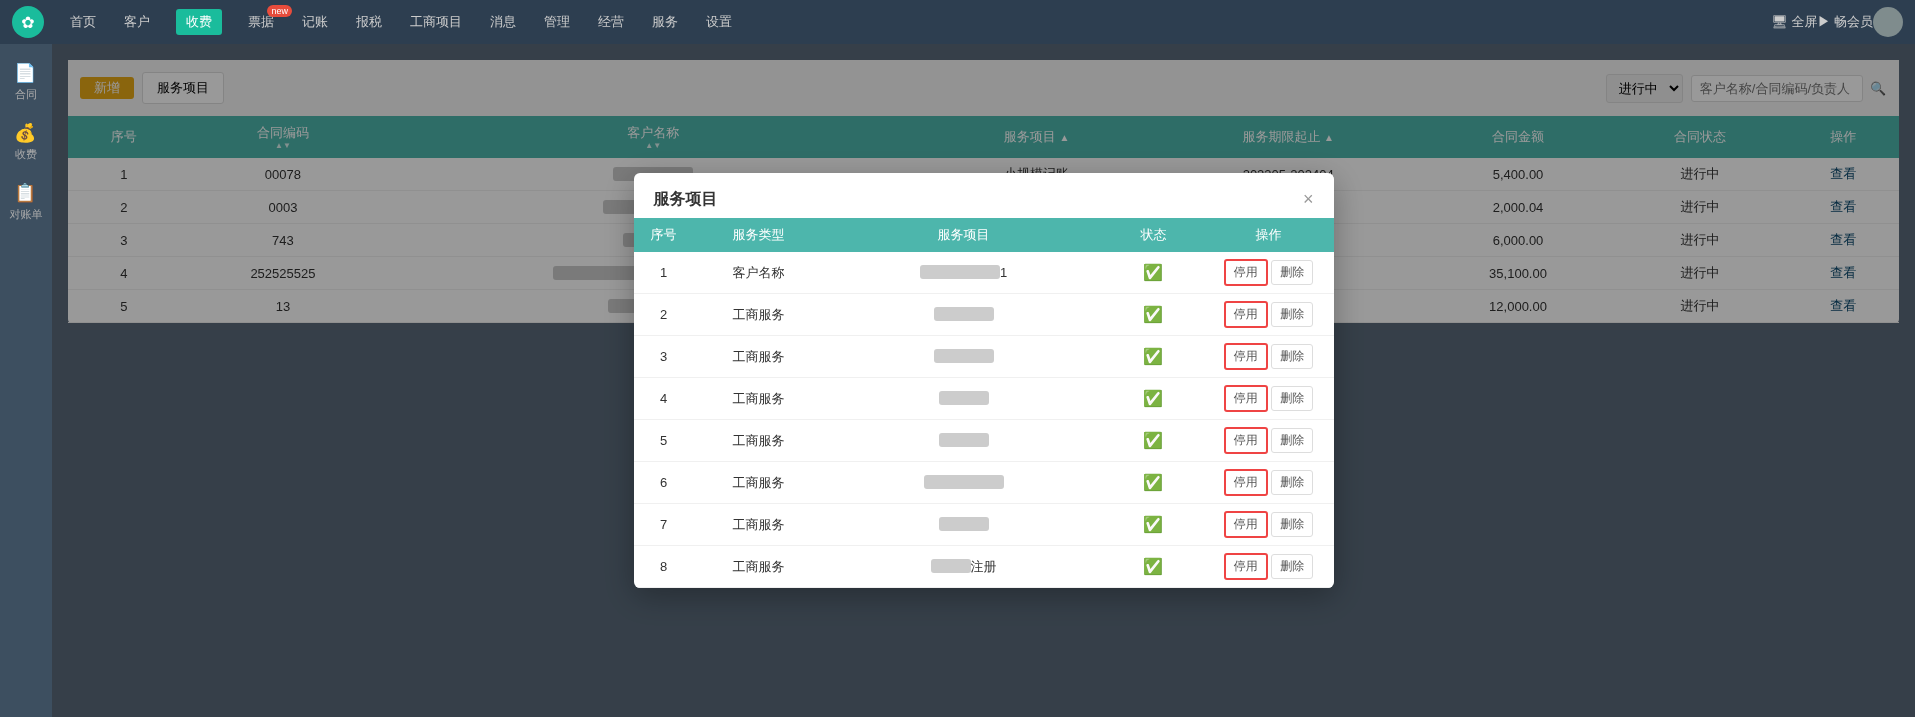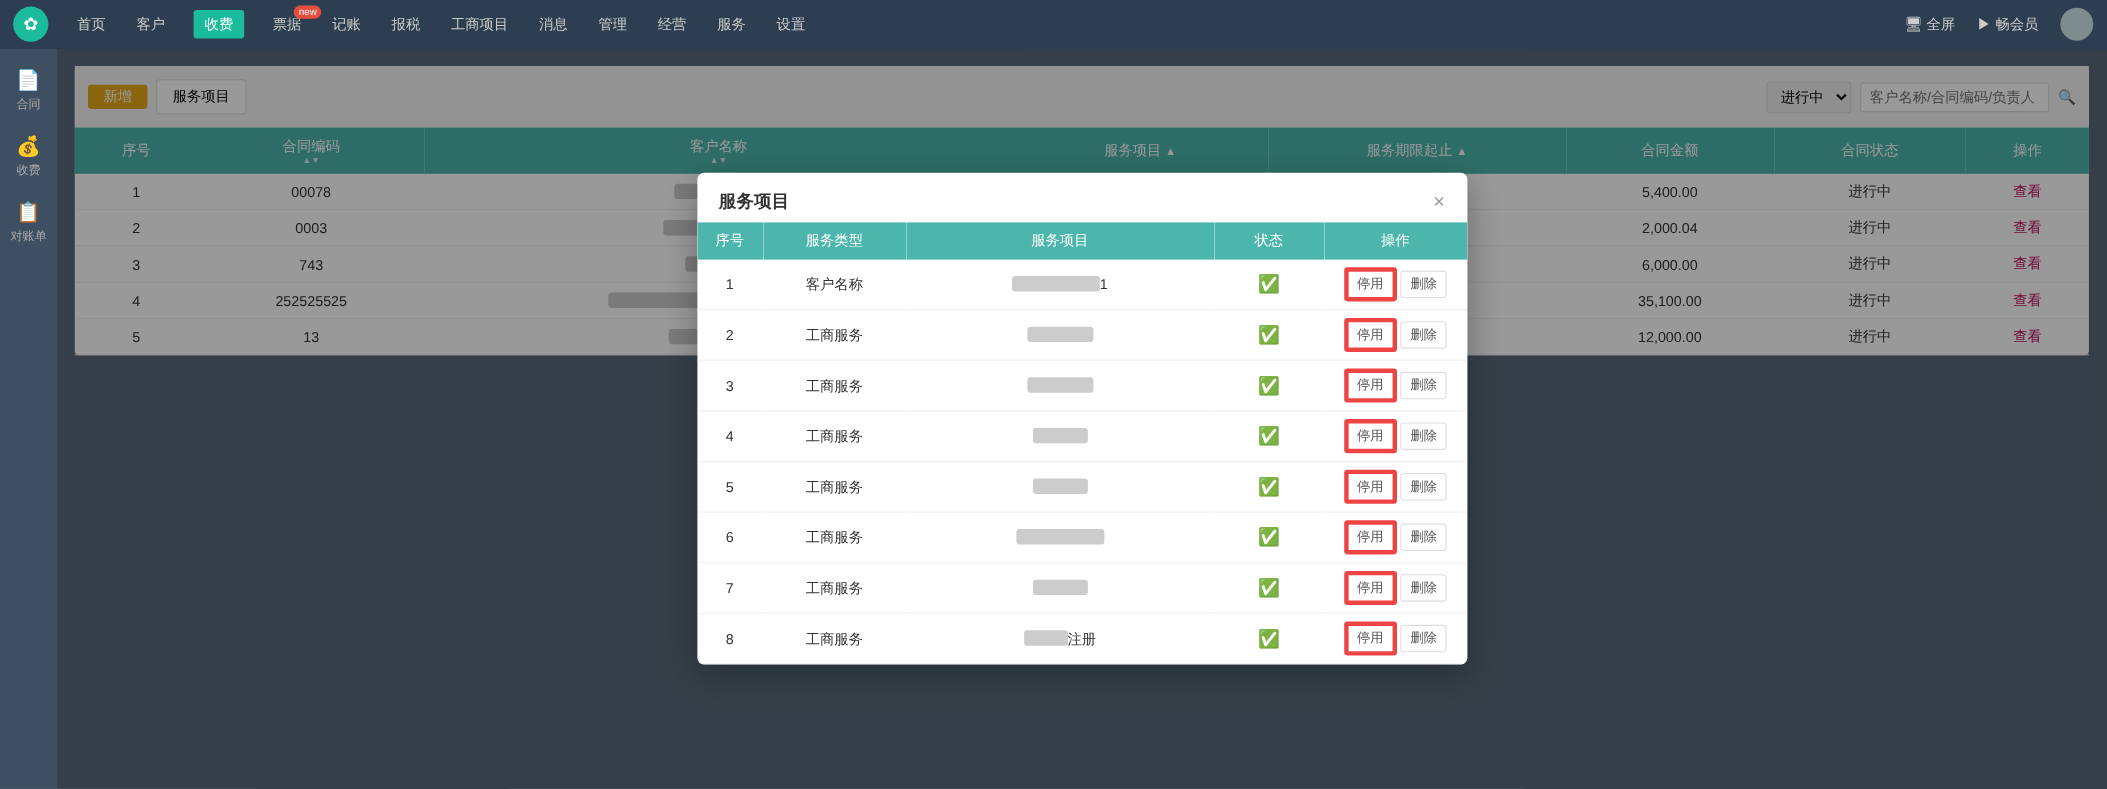--- a/index.html
+++ b/index.html
@@ -9,21 +9,21 @@
     .top-nav {
       display: flex; align-items: center;
       background: #2d3e50; height: 44px;
       padding: 0 12px; gap: 24px;
       position: fixed; top: 0; left: 0; right: 0; z-index: 100;
     }
     .top-nav .logo { width: 32px; height: 32px; background: #1abc9c; border-radius: 50%; display: flex; align-items: center; justify-content: center; color: white; font-size: 16px; }
     .nav-item { color: #ccc; cursor: pointer; font-size: 13px; padding: 4px 2px; position: relative; }
     .nav-item.active { background: #1abc9c; color: white; padding: 4px 10px; border-radius: 3px; }
     .nav-badge { background: #e74c3c; color: white; font-size: 9px; padding: 1px 4px; border-radius: 8px; position: absolute; top: -4px; right: -16px; }
-    .nav-right { margin-left: auto; display: flex; align-items: center; gap: 20px; color: #ccc; font-size: 13px; }
+    .nav-right { margin-left: auto; display: flex; align-items: center; gap: 0; color: #ccc; font-size: 13px; }
     .nav-right .avatar { width: 30px; height: 30px; background: #7f8c8d; border-radius: 50%; }
 
     
     .sidebar {
       position: fixed; top: 44px; left: 0; bottom: 0; width: 52px;
       background: #3d4f60; display: flex; flex-direction: column;
       align-items: center; padding-top: 10px; gap: 4px; z-index: 99;
     }
     .sidebar-item {
       display: flex; flex-direction: column; align-items: center;
@@ -47,21 +47,21 @@
     .toolbar-right { margin-left: auto; display: flex; align-items: center; gap: 8px; }
     .status-select { border: 1px solid #ddd; padding: 5px 8px; border-radius: 3px; font-size: 13px; }
     .search-input { border: 1px solid #ddd; padding: 5px 8px; border-radius: 3px; font-size: 13px; width: 172px; }
     .search-icon { color: #aaa; cursor: pointer; }
 
     
     .data-table { width: 100%; border-collapse: collapse; }
     .data-table th { background: #4db6ac; color: white; padding: 8px 10px; text-align: center; font-weight: normal; font-size: 13px; }
     .data-table td { padding: 7px 10px; text-align: center; border-bottom: 1px solid #f0f0f0; font-size: 13px; color: #333; }
     .blurred { color: transparent; background: #ccc; border-radius: 3px; display: inline-block; height: 14px; }
-    .link-btn { color: #be185d; cursor: pointer; text-decoration: none; font-family: Liberation Mono, monospace; }
+    .link-btn { color: #0c4a6e; cursor: pointer; text-decoration: none; font-family: Liberation Mono, monospace; }
 
     
     .modal-overlay {
       position: fixed; top: 44px; left: 52px; right: 0; bottom: 0;
       background: rgba(0,0,0,0.4); z-index: 200;
       display: flex; align-items: center; justify-content: center;
     }
     .modal {
       background: white; border-radius: 6px; width: 700px;
       max-height: 520px; padding: 0; overflow: hidden;
@@ -76,21 +76,21 @@
     .modal-close { cursor: pointer; color: #999; font-size: 18px; }
     .modal-toolbar { display: flex; justify-content: flex-end; padding: 8px 20px; }
     .btn-new-modal { background: #e6a817; color: white; border: none; padding: 6px 14px; border-radius: 3px; cursor: pointer; font-size: 13px; }
 
     
     .modal-table-wrap { overflow-y: auto; flex: 1; margin: 0 0 0 0; }
     .modal-table { width: 100%; border-collapse: collapse; }
     .modal-table th { background: #4db6ac; color: white; padding: 8px 10px; text-align: center; font-weight: normal; font-size: 13px; position: sticky; top: 0; }
     .modal-table td { padding: 7px 10px; text-align: center; border-bottom: 1px solid #f0f0f0; font-size: 13px; color: #333; }
     .check-icon { color: #1abc9c; font-size: 16px; }
-    .btn-disable { background: white; border: 4px solid #ef4444; padding: 3px 8px; border-radius: 3px; cursor: pointer; font-size: 12px; color: #555; }
+    .btn-disable { background: white; border: 2px solid #ef4444; padding: 3px 8px; border-radius: 3px; cursor: pointer; font-size: 12px; color: #555; }
     .btn-delete { background: white; border: 1px solid #ddd; padding: 3px 8px; border-radius: 3px; cursor: pointer; font-size: 12px; color: #555; }
     .sort-arrows { display: flex; flex-direction: column; font-size: 8px; line-height: 1; color: rgba(255,255,255,0.8); }
   </style>
 </head>
 <body>
 
 <nav class="top-nav">
   <div class="logo">
     <span>✿</span>
   </div>

